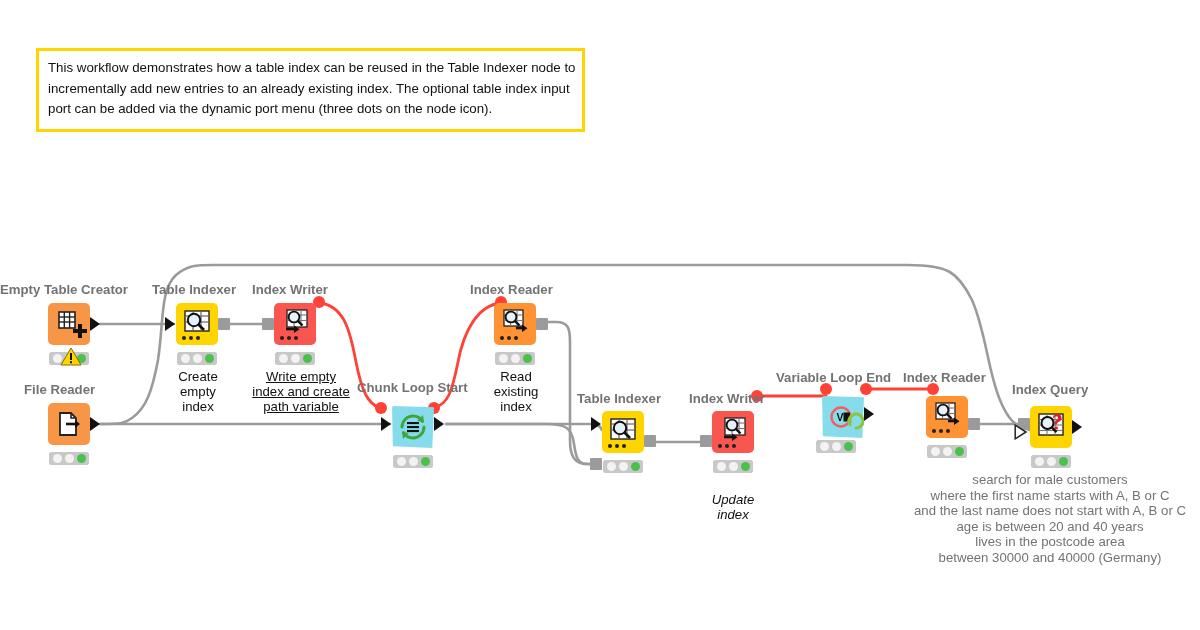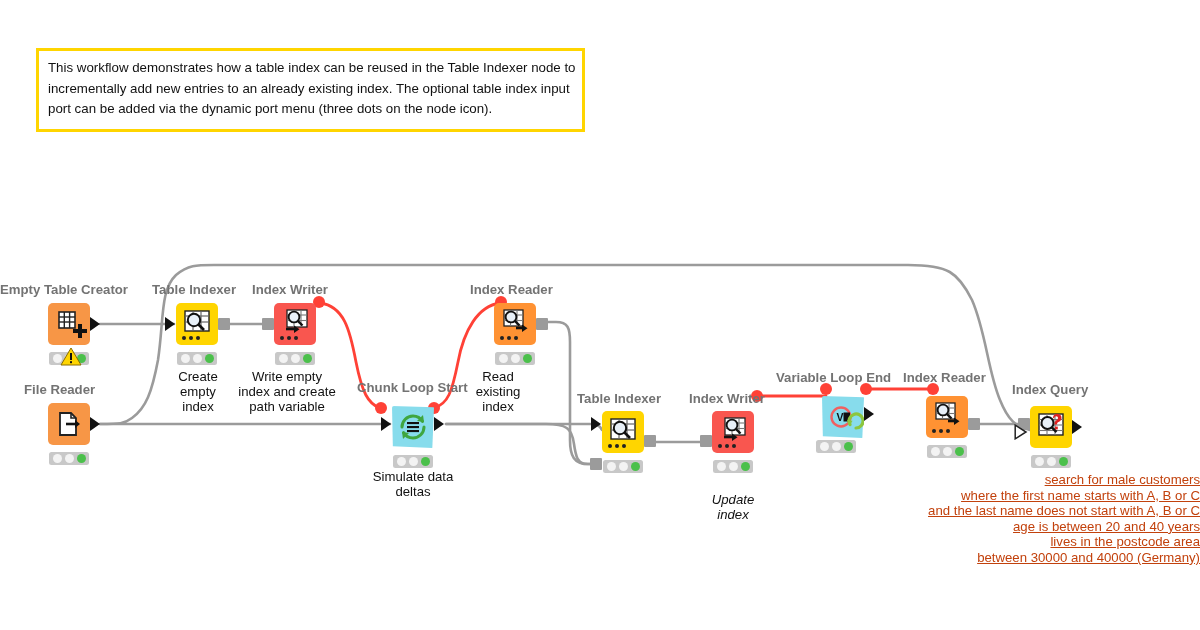--- a/index.html
+++ b/index.html
@@ -59,23 +59,22 @@
   }
   .port-out-tri{
     position:absolute;width:0;height:0;
     border-top:7px solid transparent;border-bottom:7px solid transparent;
     border-left:10px solid #111;
   }
   .port-sq{position:absolute;width:12px;height:12px;background:#9b9b9b;border-radius:1px;}
 
   
   .desc{
-    position:absolute;font-size:13.2px;color:#c2410c;text-align:right;line-height:1.18;
+    position:absolute;font-size:13.2px;color:#737373;text-align:center;line-height:1.18;
     white-space:pre-line;
-    text-decoration:underline;
   }
 </style>
 </head>
 <body>
 
 <div id="canvas">
 
   <svg class="wires" viewBox="0 0 1200 630">
     <g fill="none" stroke="#9b9b9b" stroke-width="2.6" stroke-linecap="round">
 
@@ -219,21 +218,21 @@
         <i></i>
         <i></i>
       </div>
     <div class="port-sq" style="left:-12px;top:15px;"></div>
   </div>
   <div class="status" style="left:275px;top:352px;">
     <s></s>
     <s></s>
     <s class="green"></s>
   </div>
-  <div class="ncap" style="left:218px;top:370px;width:138px;">Write empty
+  <div class="ncap" style="left:232px;top:370px;width:138px;text-decoration:underline;">Write empty
 index and create
 path variable</div>
 
   <div class="ntitle" style="left:357px;top:381px;">Chunk Loop Start</div>
   <div class="node" style="left:392px;top:406px;width:42px;height:42px;">
     <div class="nbody loop" style="background:#87DCEC;"></div>
     <svg class="nicon" viewBox="0 0 42 42">
       <path d="M10 21 a11 11 0 0 1 11 -11 a11 11 0 0 1 9.5 5.5" fill="none" stroke="#3FA63F" stroke-width="3" stroke-linecap="round"></path>
       <path d="M31 9 l1 7 l-7 -1 z" fill="#3FA63F"></path>
       <path d="M32 21 a11 11 0 0 1 -11 11 a11 11 0 0 1 -9.5 -5.5" fill="none" stroke="#3FA63F" stroke-width="3" stroke-linecap="round"></path>
@@ -243,22 +242,20 @@
       <rect x="15" y="24" width="12" height="2.1" fill="#111"></rect>
     </svg>
     <div class="port-in-tri" style="left:-11px;top:11px;"></div>
     <div class="port-out-tri" style="left:42px;top:11px;"></div>
   </div>
   <div class="status" style="left:393px;top:455px;">
     <s></s>
     <s></s>
     <s class="green"></s>
   </div>
-  <div class="ncap" style="left:348px;top:470px;width:130px;">Simulate data
-deltas</div>
 
   <div class="ntitle" style="left:470px;top:283px;">Index Reader</div>
   <div class="node" style="left:494px;top:303px;width:42px;height:42px;">
     <div class="nbody" style="background:#FF9233;"></div>
     <svg class="nicon" viewBox="0 0 42 42">
       <rect x="10" y="7" width="19" height="16" fill="#fff" stroke="#222" stroke-width="1.3"></rect>
       <line x1="10" y1="12" x2="29" y2="12" stroke="#777" stroke-width="1.1"></line>
       <line x1="10" y1="17.5" x2="29" y2="17.5" stroke="#777" stroke-width="1.1"></line>
       <line x1="16.5" y1="7" x2="16.5" y2="23" stroke="#777" stroke-width="1.1"></line>
       <line x1="23" y1="7" x2="23" y2="23" stroke="#777" stroke-width="1.1"></line>
@@ -272,21 +269,21 @@
         <i></i>
         <i></i>
       </div>
     <div class="port-sq" style="left:42px;top:15px;"></div>
   </div>
   <div class="status" style="left:495px;top:352px;">
     <s></s>
     <s></s>
     <s class="green"></s>
   </div>
-  <div class="ncap" style="left:437px;top:370px;width:122px;">Read
+  <div class="ncap" style="left:455px;top:370px;width:122px;">Read
 existing
 index</div>
 
   <div class="ntitle" style="left:577px;top:392px;">Table Indexer</div>
   <div class="node" style="left:602px;top:411px;width:42px;height:42px;">
     <div class="nbody" style="background:#FFD500;"></div>
     <svg class="nicon" viewBox="0 0 42 42">
       <rect x="9" y="8" width="24" height="20" fill="#fff" stroke="#222" stroke-width="1.4"></rect>
       <line x1="9" y1="13" x2="33" y2="13" stroke="#666" stroke-width="1.2"></line>
       <line x1="9" y1="19" x2="33" y2="19" stroke="#666" stroke-width="1.2"></line>

